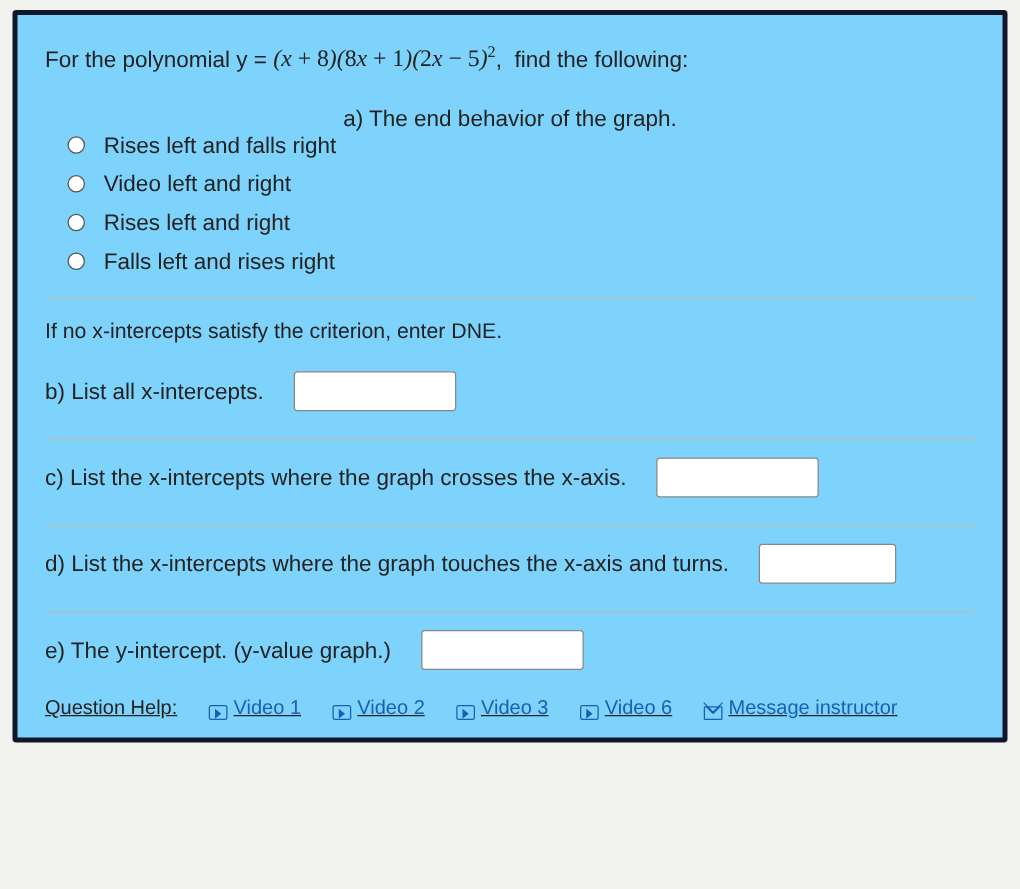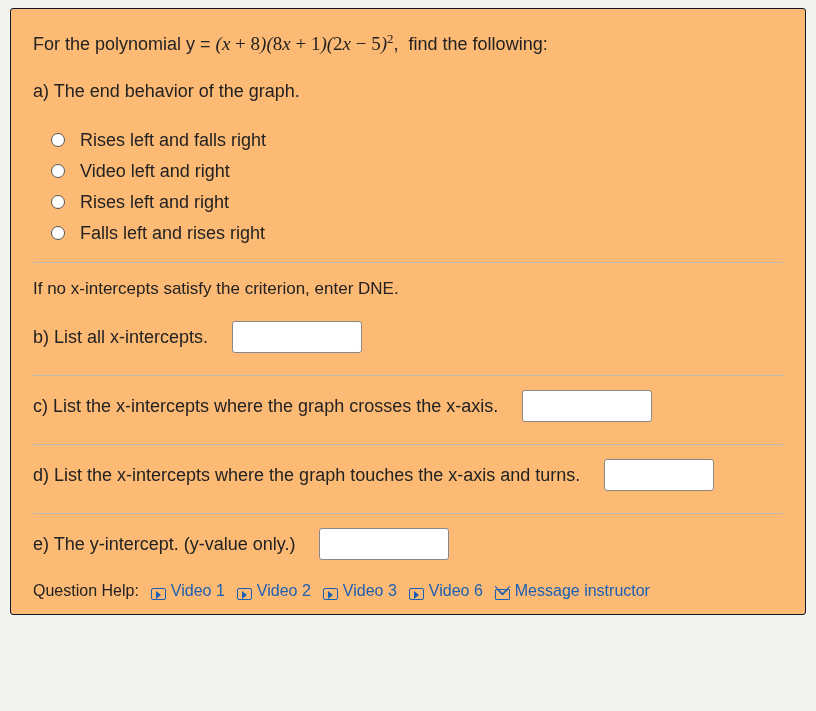--- a/index.html
+++ b/index.html
@@ -3,35 +3,35 @@
   <meta charset="utf-8">
   <style>
     * { box-sizing: border-box; margin: 0; padding: 0; }
     body {
       font-family: Arial, Helvetica, sans-serif;
       background: #f2f2ee;
       width: 816px;
       color: #222;
     }
     .content {
-      background: #fdba74;
-      border: 1px solid #0f172a;
+      background: #7dd3fc;
+      border: 4px solid #0f172a;
       border-radius: 3px;
       margin: 8px 10px;
       padding: 20px 22px 14px 22px;
     }
     .intro {
       font-size: 18px;
       margin-bottom: 22px;
       line-height: 1.5;
     }
     .math { font-family: "Times New Roman", serif; font-size: 19px; font-style: italic; }
     .math .num { font-style: normal; }
     .sup { font-size: 13px; vertical-align: super; font-style: normal; }
-    .part-a-q { font-size: 18px; margin-bottom: 28px; }
+    .part-a-q { font-size: 18px; margin-bottom: 0; text-align: center; }
     .radios { margin-left: 18px; margin-bottom: 18px; }
     .radio-row {
       display: flex;
       align-items: center;
       gap: 15px;
       font-size: 18px;
       margin-bottom: 10px;
     }
     .radio-circle {
       width: 14px;
@@ -62,23 +62,24 @@
       height: 32px;
       width: 130px;
       border-radius: 3px;
       font-size: 16px;
       padding: 0 6px;
     }
     .help-row {
       font-size: 16px;
       display: flex;
       align-items: center;
-      gap: 12px;
+      gap: 25px;
       flex-wrap: wrap;
       margin-top: 4px;
+      text-decoration: underline;
     }
     .link { color: #1a5fb4; cursor: pointer; display: inline-flex; align-items: flex-end; gap: 5px; }
     .play-icon {
       width: 15px; height: 12px;
       border: 1.2px solid #1a5fb4;
       border-radius: 2px;
       position: relative;
       display: inline-block;
     }
     .play-icon::after {
@@ -169,21 +170,21 @@
   <hr class="sep">
 
   <div class="part-row">
     <span class="part-label">d) List the x-intercepts where the graph touches the x-axis and turns.</span>
     <input class="answer-box" type="text" style="width: 110px;">
   </div>
 
   <hr class="sep">
 
   <div class="part-row">
-    <span class="part-label">e) The y-intercept. (y-value only.)</span>
+    <span class="part-label">e) The y-intercept. (y-value graph.)</span>
     <input class="answer-box" type="text" style="">
   </div>
 
   <div class="help-row">
     <span>Question Help:</span>
     <span class="link">
       <span class="play-icon"></span>
       <span>Video 1</span>
     </span>
     <span class="link">

